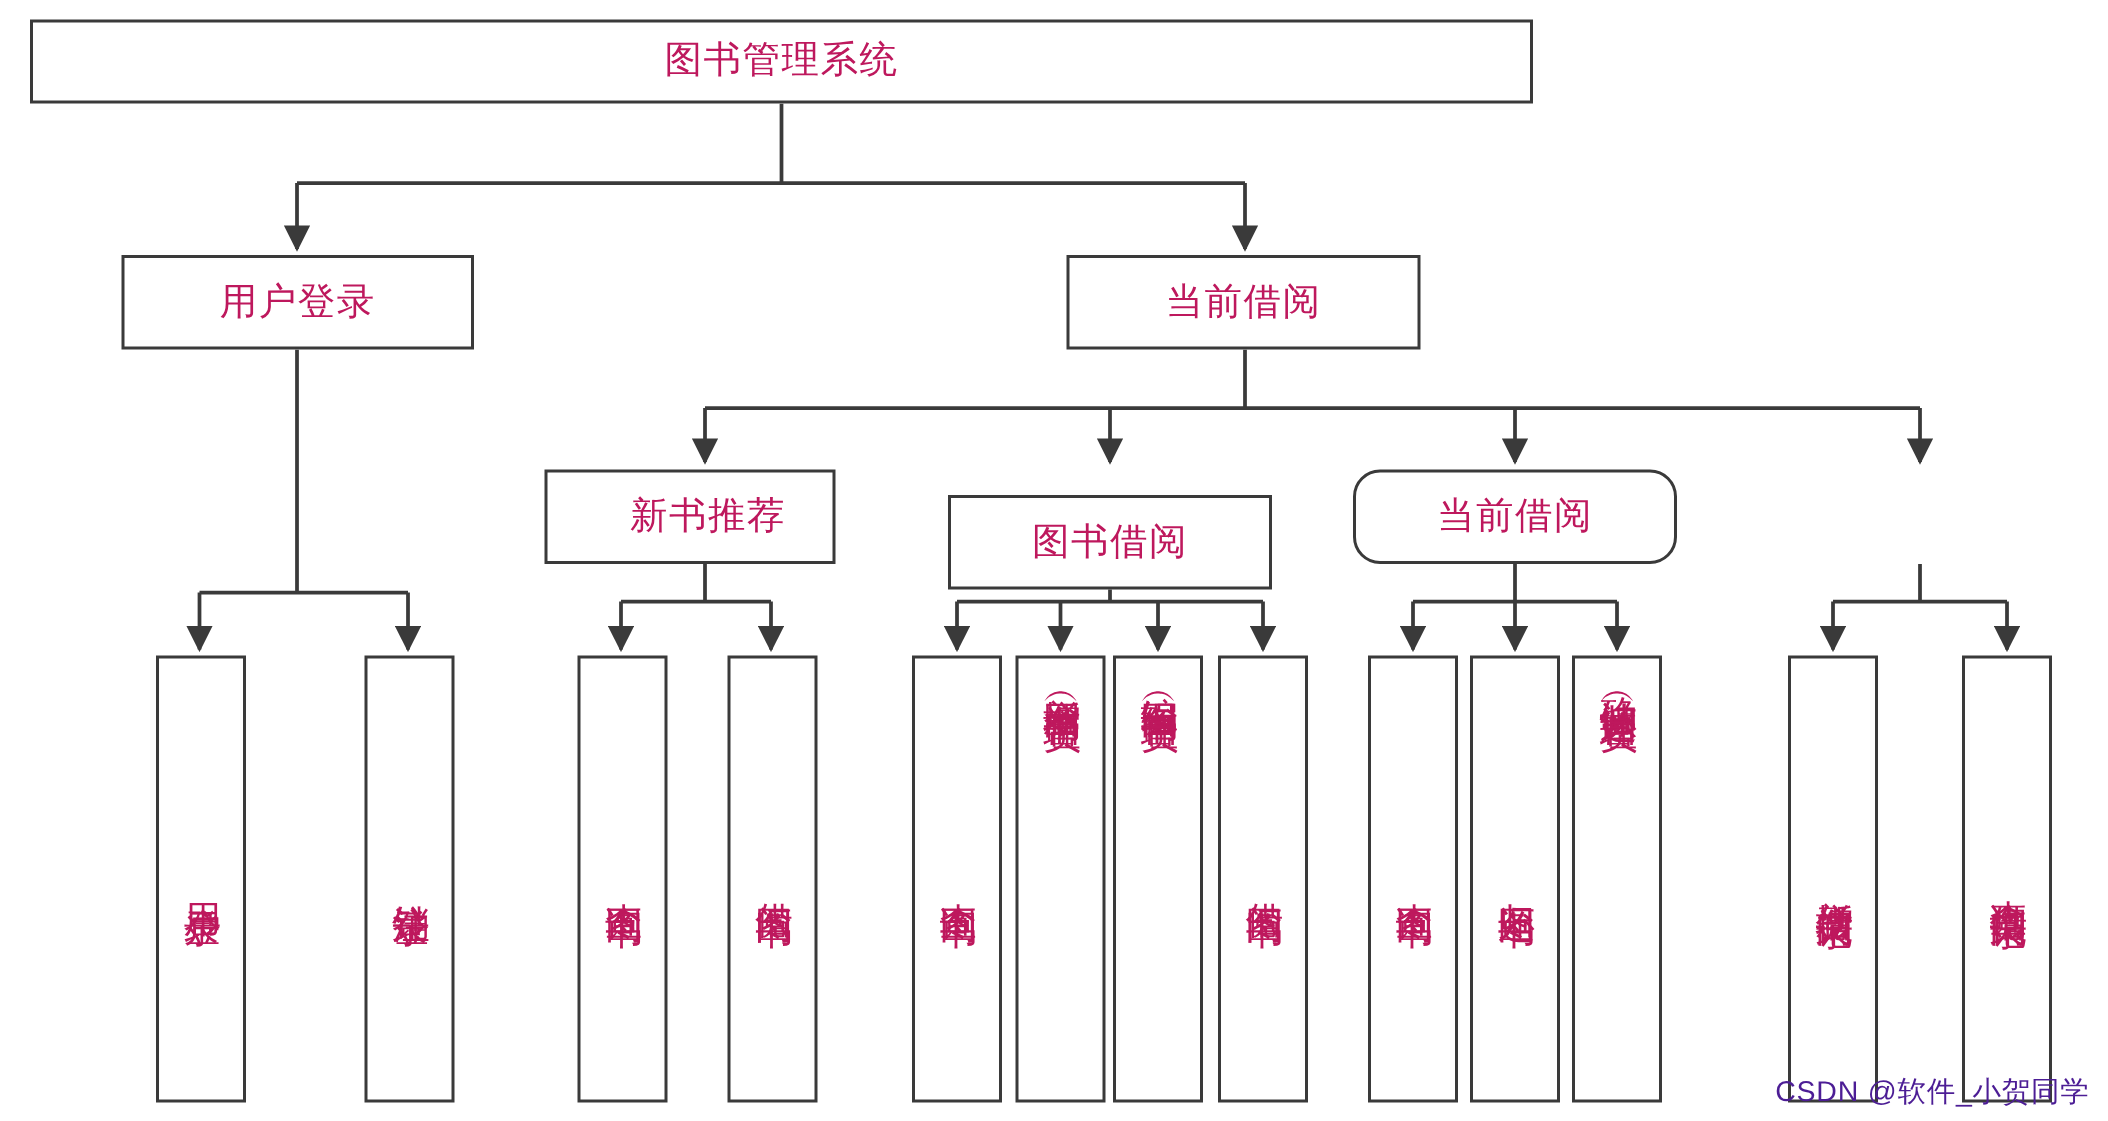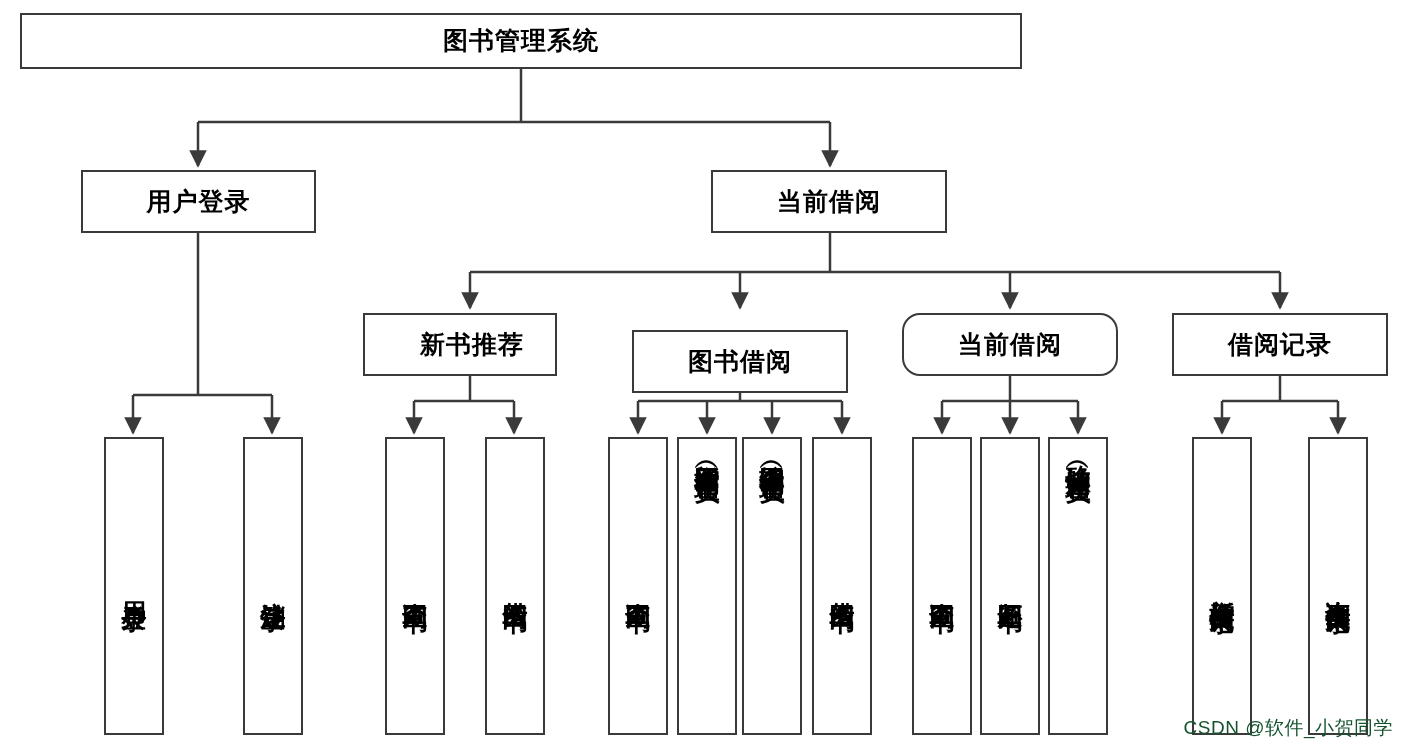--- a/index.html
+++ b/index.html
@@ -21,22 +21,21 @@
     height: 747px;
   }
   .node-box {
     position: absolute;
     box-sizing: border-box;
     border: 2.5px solid #3a3a3a;
     background: #ffffff;
     display: flex;
     align-items: center;
     justify-content: center;
-    color: #000000;
-    font-weight: bold;
+    color: #be185d;
   }
   .node-label {
     font-size: 25px;
     line-height: 1.1;
     white-space: nowrap;
     letter-spacing: 1px;
   }
   
   .node-leaf {
     align-items: flex-start;
@@ -61,21 +60,21 @@
     left: 0; top: 0;
     width: 1405px;
     height: 747px;
     pointer-events: none;
   }
   #watermark {
     position: absolute;
     right: 12px;
     bottom: 6px;
     font-size: 19px;
-    color: #14532d;
+    color: #4c1d95;
     white-space: nowrap;
     letter-spacing: 0.5px;
   }
 </style>
 </head>
 <body>
 
 <div id="diagram-root">
 
   <svg id="edges" viewBox="0 0 1405 747" xmlns="http://www.w3.org/2000/svg">
@@ -141,23 +140,20 @@
 
   <div class="node-box" style="left:363px; top:313px; width:194px; height:63px;padding-left:24px;">
     <span class="node-label">新书推荐</span>
   </div>
   <div class="node-box" style="left:632px; top:330px; width:216px; height:63px;">
     <span class="node-label">图书借阅</span>
   </div>
   <div class="node-box" style="left:902px; top:313px; width:216px; height:63px;border-radius:18px;">
     <span class="node-label">当前借阅</span>
   </div>
-  <div class="node-box" style="left:1172px; top:313px; width:216px; height:63px;">
-    <span class="node-label">借阅记录</span>
-  </div>
 
   <div class="node-box node-leaf center-v" style="left:104px; top:437px; width:60px; height:298px;">
     <span class="node-label">用户登录</span>
   </div>
   <div class="node-box node-leaf center-v" style="left:243px; top:437px; width:60px; height:298px;">
     <span class="node-label">注销登录</span>
   </div>
 
   <div class="node-box node-leaf center-v" style="left:385px; top:437px; width:60px; height:298px;">
     <span class="node-label">查询图书</span>

